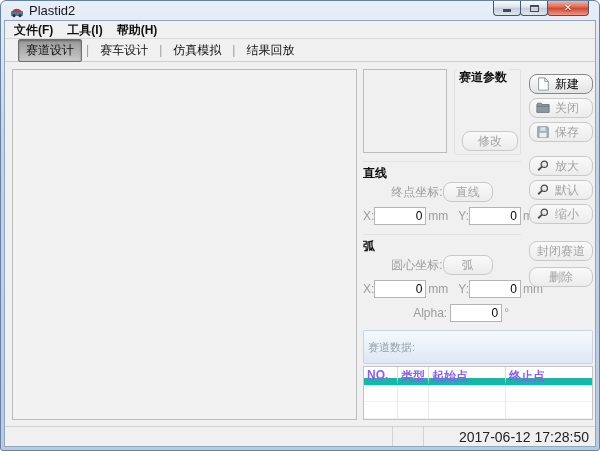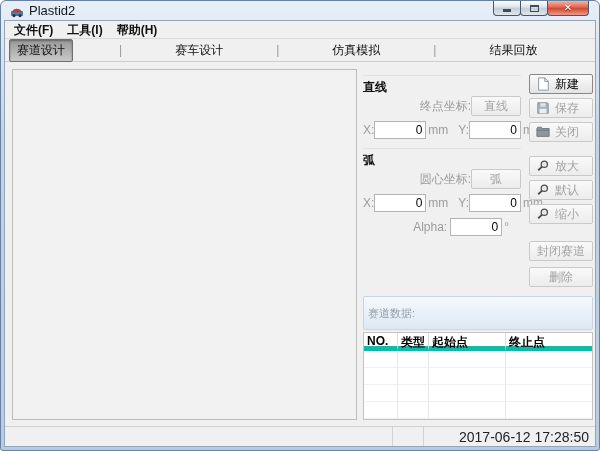--- a/index.html
+++ b/index.html
@@ -35,21 +35,21 @@
 
   
   .client {
     height:calc(100% - 19px); background:#f0f0f0;
     border:1px solid #95a5b6; display:flex; flex-direction:column;
   }
 
   .menubar { display:flex; align-items:center; height:18px; padding:2px 2px 0 2px; border-bottom:1px solid #dadada;font-weight:bold; }
   .menu-item { padding:1px 7px; color:#111; }
 
-  .tabbar { display:flex; align-items:center; height:23px; padding:0 0 0 4px; border-bottom:1px solid #cfcfcf;gap:42px; }
+  .tabbar { display:flex; align-items:center; height:23px; padding:0 0 0 13px; border-bottom:1px solid #cfcfcf; }
   .tab { padding:2px 7px; color:#111; }
   .tab.selected {
     border:1px solid #6f6f6f; border-radius:2px;
     background:linear-gradient(#989898, #c9c9c9);
     box-shadow:inset 0 1px 2px rgba(0,0,0,.35);
   }
   .tab-sep { color:#9b9b9b; padding:0 4px; }
 
   .content { flex:1; display:flex; padding:7px 2px 6px 7px; min-height:0; }
 
@@ -58,31 +58,31 @@
   
   .right-panel { width:230px; display:flex; flex-direction:column; min-height:0; }
   .rp-top { display:flex; }
   .rp-mid { flex:1; min-width:0; }
 
   .top-row { display:flex; height:86px; }
   .preview-box { width:84px; height:84px; border:1px solid #bcbcbc; background:#f1f1f1; }
   .params-group { flex:1; margin-left:7px; position:relative; border:1px solid #e2e2e2; border-radius:2px; padding:1px 4px; }
   .params-title { position:absolute; top:-1px; left:2px; background:#f0f0f0; padding:0 2px; font-weight:bold; color:#111; }
   .btn {
-    border:1px solid #c9c9c9; border-radius:2px; color:#a3a3a3;
+    border:1px solid #c9c9c9; border-radius:8px; color:#a3a3a3;
     background:linear-gradient(#f9f9f9, #ececec);
     display:flex; align-items:center; justify-content:center;
     height:20px; font-size:12px;
   }
   .btn.enabled { border-color:#878787; color:#000; background:linear-gradient(#fbfbfb, #e3e3e3); }
   .modify-btn { position:absolute; right:2px; bottom:3px; width:56px; }
 
   .section { margin-top:6px; border-top:1px solid #e3e3e3; padding-top:3px; }
   .section-title { font-weight:bold; color:#111; height:15px; }
-  .coord-row { display:flex; align-items:center; justify-content:flex-end; height:24px; }
+  .coord-row { display:flex; align-items:center; justify-content:center; height:24px; }
   .gray { color:#9c9c9c; }
   .shape-btn { width:50px; }
   .xy-row { display:flex; align-items:center; height:24px; }
   .field { display:flex; align-items:center; }
   .num-input {
     width:52px; height:18px; border:1px solid #b4b4b4; background:#fff;
     text-align:right; padding:0 3px; font-family:inherit; font-size:12px; color:#000;
   }
   .unit { margin-left:2px; }
   .alpha-row { display:flex; align-items:center; justify-content:flex-end; height:24px; padding-right:12px; }
@@ -101,21 +101,21 @@
     background:linear-gradient(#f5f9fd, #dde8f4);
     color:#96a0ab; font-size:11px;
   }
   .track-table {
     flex:1; margin-top:2px; border:1px solid #c3c3c3; background:#fff; overflow:hidden;
     display:grid; grid-template-columns:34px 31px 77px 1fr;
     grid-template-rows:18px repeat(5, 17px);
   }
   .tcell { border-right:1px solid #e8e8e8; border-bottom:1px solid #f0f0f0; }
   .tcell:nth-child(4n) { border-right:none; }
-  .tcell.hdr { font-weight:bold; color:#000000; padding:1px 3px; border-bottom:5px solid #14b8a6; border-right:1px solid #dcdcdc; }
+  .tcell.hdr { font-weight:bold; color:#8b5cf6; padding:1px 3px; border-bottom:7px solid #14b8a6; border-right:1px solid #dcdcdc; }
   .tcell.hdr:nth-child(4n) { border-right:none; }
 
   
   .statusbar { height:20px; display:flex; background:#f0f0f0; border-top:1px solid #d2d2d2; align-items:stretch; }
   .sb-pane { border-left:1px solid #d2d2d2; }
   .sb-pane.first { flex:1; border-left:none; }
   .sb-pane.small { width:31px; }
   .sb-pane.date { width:172px; display:flex; align-items:center; justify-content:flex-end; padding-right:6px; font-size:14px; color:#222; }
 </style>
 </head>
@@ -165,20 +165,27 @@
     </div>
 
     <div class="content">
 
       <div class="canvas"></div>
 
       <div class="right-panel">
         <div class="rp-top">
           <div class="rp-mid">
 
+            <div class="top-row">
+              <div class="preview-box"></div>
+              <div class="params-group">
+                <span class="params-title">赛道参数</span>
+                <div class="btn modify-btn">修改</div>
+              </div>
+            </div>
 
             <div class="section">
               <div class="section-title">直线</div>
               <div class="coord-row">
                 <span class="gray">终点坐标:</span>
                 <div class="btn shape-btn">直线</div>
               </div>
               <div class="xy-row">
                 <span class="field">
                   <span class="gray">X:</span>
@@ -226,35 +233,35 @@
                   <path d="M3 1 h7 l4 4 v10 H3 Z" fill="#fff" stroke="#7d8globe9" stroke-width="1"></path>
                   <path d="M3 1 h7 l4 4 v10 H3 Z" fill="#fff" stroke="#7e8c9a" stroke-width="1"></path>
                   <path d="M10 1 v4 h4" fill="none" stroke="#7e8c9a" stroke-width="1"></path>
                 </svg>
               </span>
               <span>新建</span>
             </div>
             <div class="btn">
               <span class="icon16">
                 <svg width="14" height="14" viewBox="0 0 16 16">
+                  <path d="M1 4 l1-1.5 h4 l1 1.5 h8 v9 H1 Z" fill="#8f979e" stroke="#6e757c" stroke-width="1"></path>
+                  <path d="M1 6 h14" stroke="#6e757c" stroke-width="1"></path>
+                </svg>
+              </span>
+              <span>关闭</span>
+            </div>
+            <div class="btn">
+              <span class="icon16">
+                <svg width="14" height="14" viewBox="0 0 16 16">
                   <path d="M2 2 h11 l1 1 v11 H2 Z" fill="#a9b2ba" stroke="#858e96" stroke-width="1"></path>
                   <rect x="5" y="2.5" width="6" height="4" fill="#dfe3e6"></rect>
                   <rect x="4" y="9" width="8" height="5" fill="#eceef0"></rect>
                 </svg>
               </span>
               <span>保存</span>
-            </div>
-            <div class="btn">
-              <span class="icon16">
-                <svg width="14" height="14" viewBox="0 0 16 16">
-                  <path d="M1 4 l1-1.5 h4 l1 1.5 h8 v9 H1 Z" fill="#8f979e" stroke="#6e757c" stroke-width="1"></path>
-                  <path d="M1 6 h14" stroke="#6e757c" stroke-width="1"></path>
-                </svg>
-              </span>
-              <span>关闭</span>
             </div>
 
             <div class="gap12"></div>
 
             <div class="btn">
               <span class="icon16">
                 <svg width="14" height="14" viewBox="0 0 16 16">
                   <circle cx="9.5" cy="6" r="3.6" fill="#e4e8ea" stroke="#4c4c4c" stroke-width="1.4"></circle>
                   <line x1="6.8" y1="8.7" x2="2.5" y2="13" stroke="#4c4c4c" stroke-width="2.2"></line>
                 </svg>

